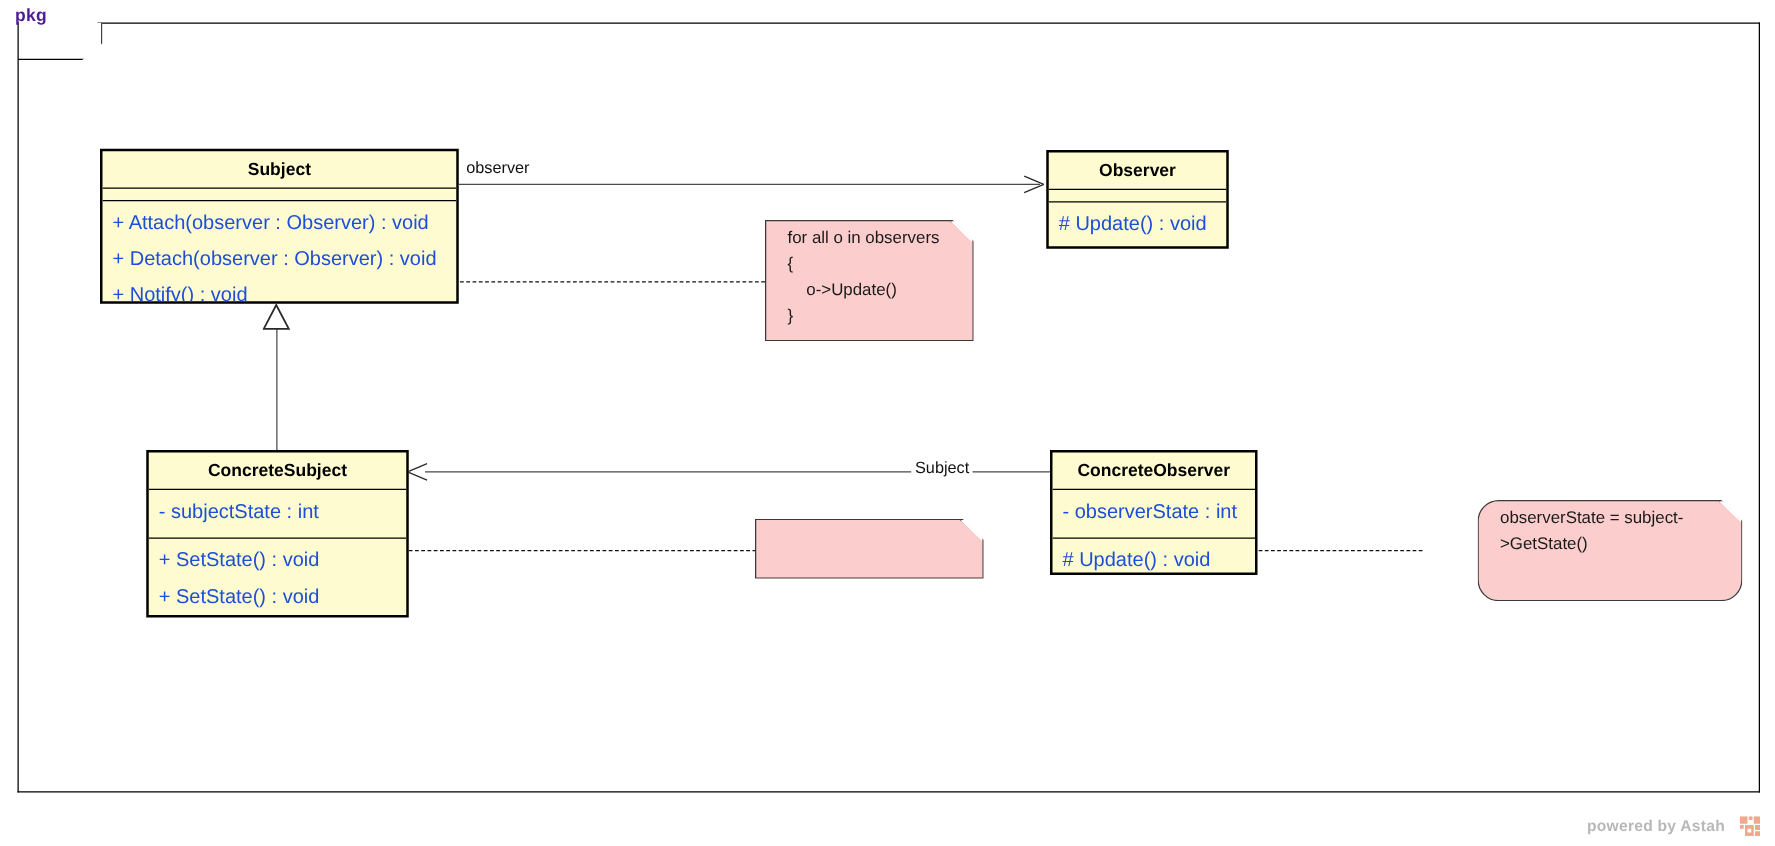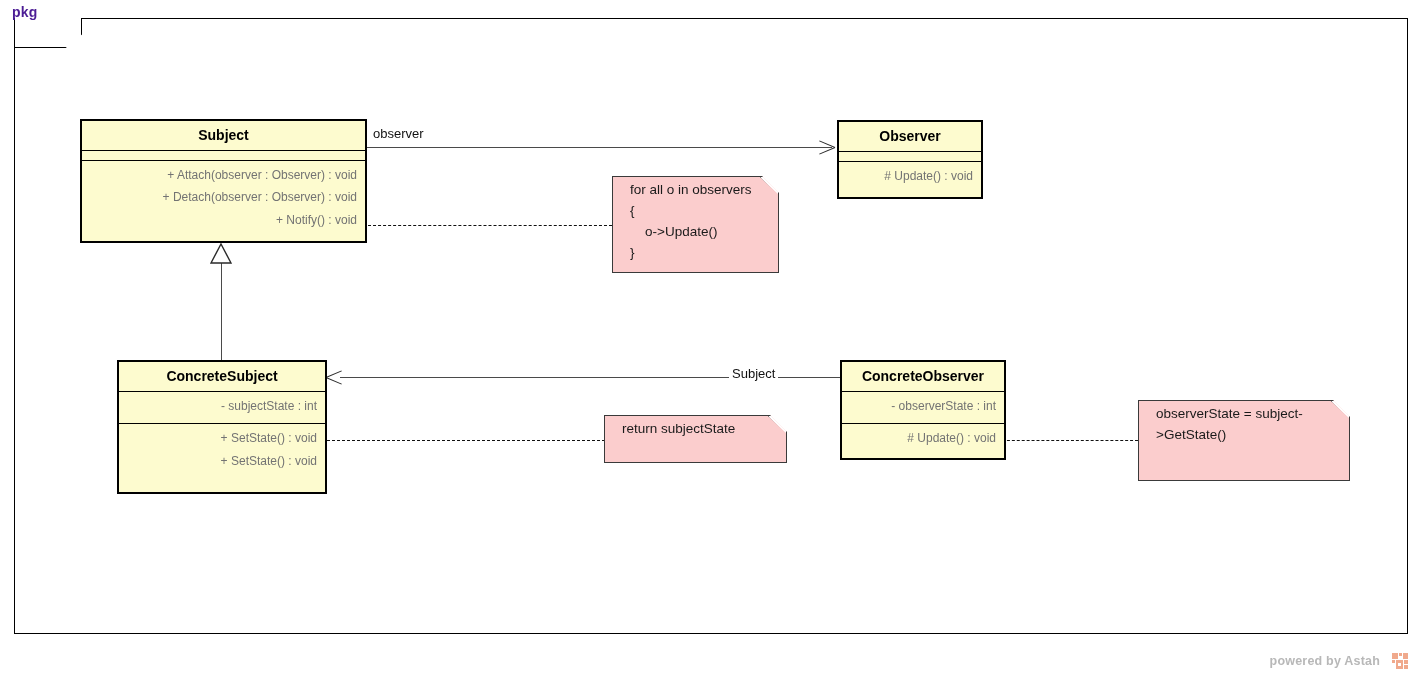--- a/index.html
+++ b/index.html
@@ -91,26 +91,25 @@
   .compartment {
     border-top: 1.5px solid #000;
     box-sizing: border-box;
     padding: 4px 0 5px 0;
   }
   .compartment.empty {
     height: 10px;
     padding: 0;
   }
   .member {
-    font-size: 12px;
-    color: #737373;
+    font-size: 16px;
+    color: #1d4ed8;
     padding: 1px 8px 2px 8px;
     white-space: nowrap;
     line-height: 1.62;
-    text-align: right;
   }
 
   
   .uml-note {
     position: absolute;
     box-sizing: border-box;
     background: #fbcdcd;
     border: 1.5px solid #3a3a3a;
     clip-path: polygon(0 0, calc(100% - 17px) 0, 100% 17px, 100% 100%, 0 100%);
   }
@@ -310,24 +309,23 @@
   <div class="uml-note" style="left:612px; top:176px; width:167px; height:97px;">
     <div class="note-fold"></div>
     <div class="note-text">for all o in observers
 {
     o-&gt;Update()
 }</div>
   </div>
 
   <div class="uml-note" style="left:604px; top:415px; width:183px; height:48px;">
     <div class="note-fold"></div>
-    <div class="note-text">return subjectState</div>
-  </div>
-
-  <div class="uml-note" style="left:1138px; top:400px; width:212px; height:81px;">
+  </div>
+
+  <div class="uml-note" style="left:1182px; top:400px; width:212px; height:81px;border-radius:17px;">
     <div class="note-fold"></div>
     <div class="note-text">observerState = subject-&gt;GetState()</div>
   </div>
 
   <div class="watermark">
     <span class="watermark-text">powered by Astah</span>
     <span class="watermark-logo">
       <svg width="16" height="16" viewBox="0 0 16 16">
         <rect x="0" y="0" width="6" height="6" fill="#f0a98c"></rect>
         <rect x="7" y="0" width="3" height="3" fill="#f0a98c"></rect>

